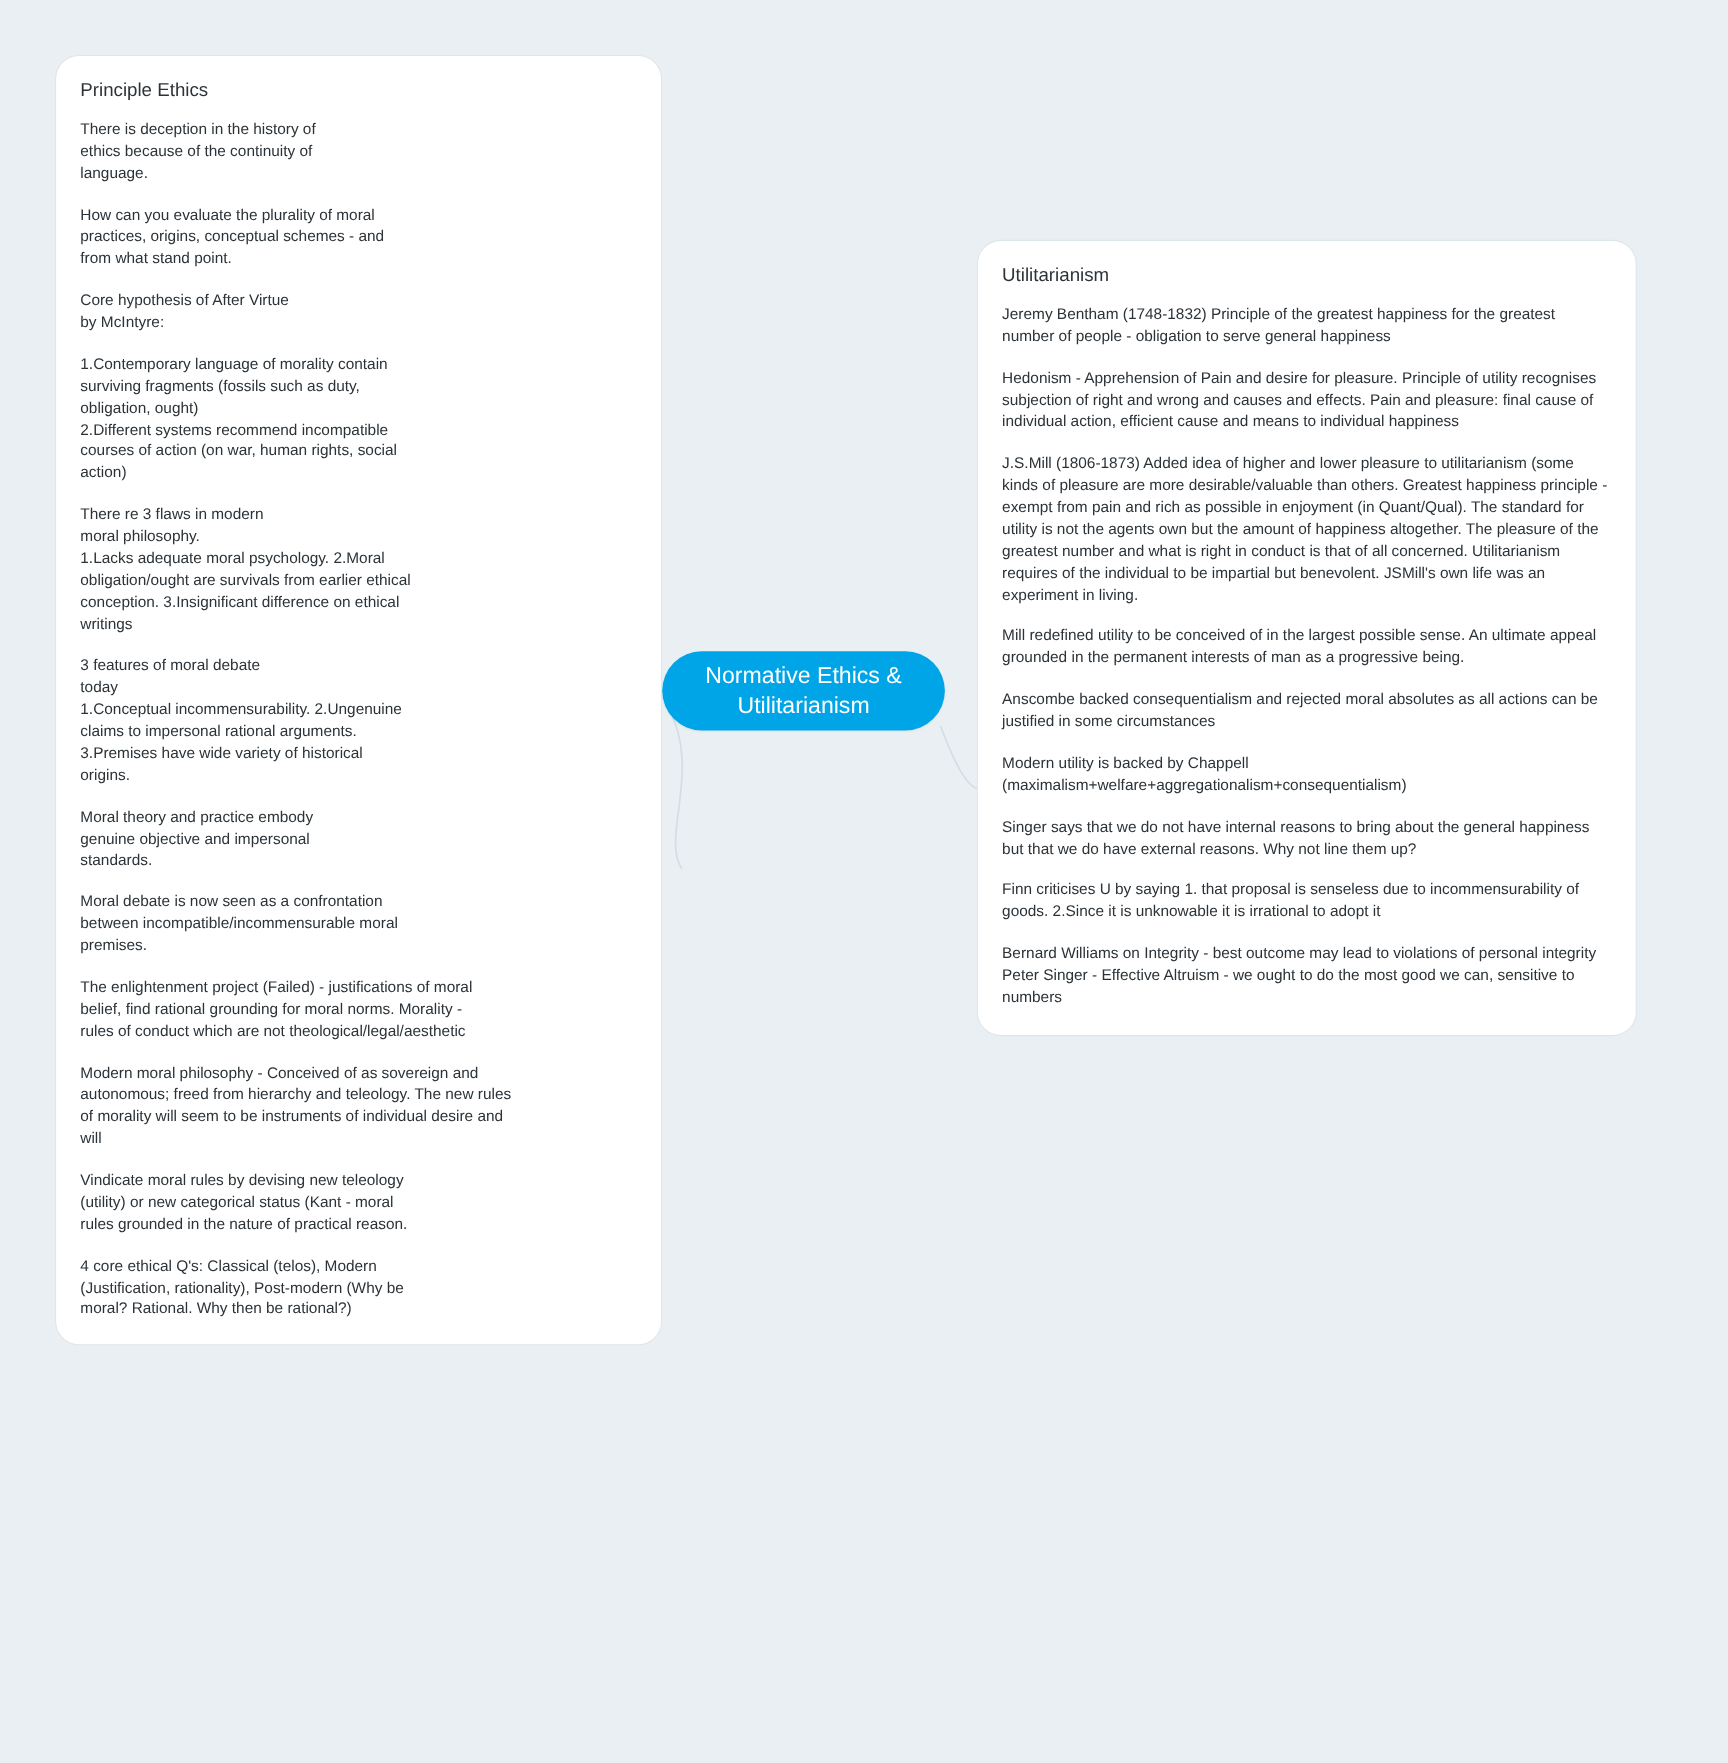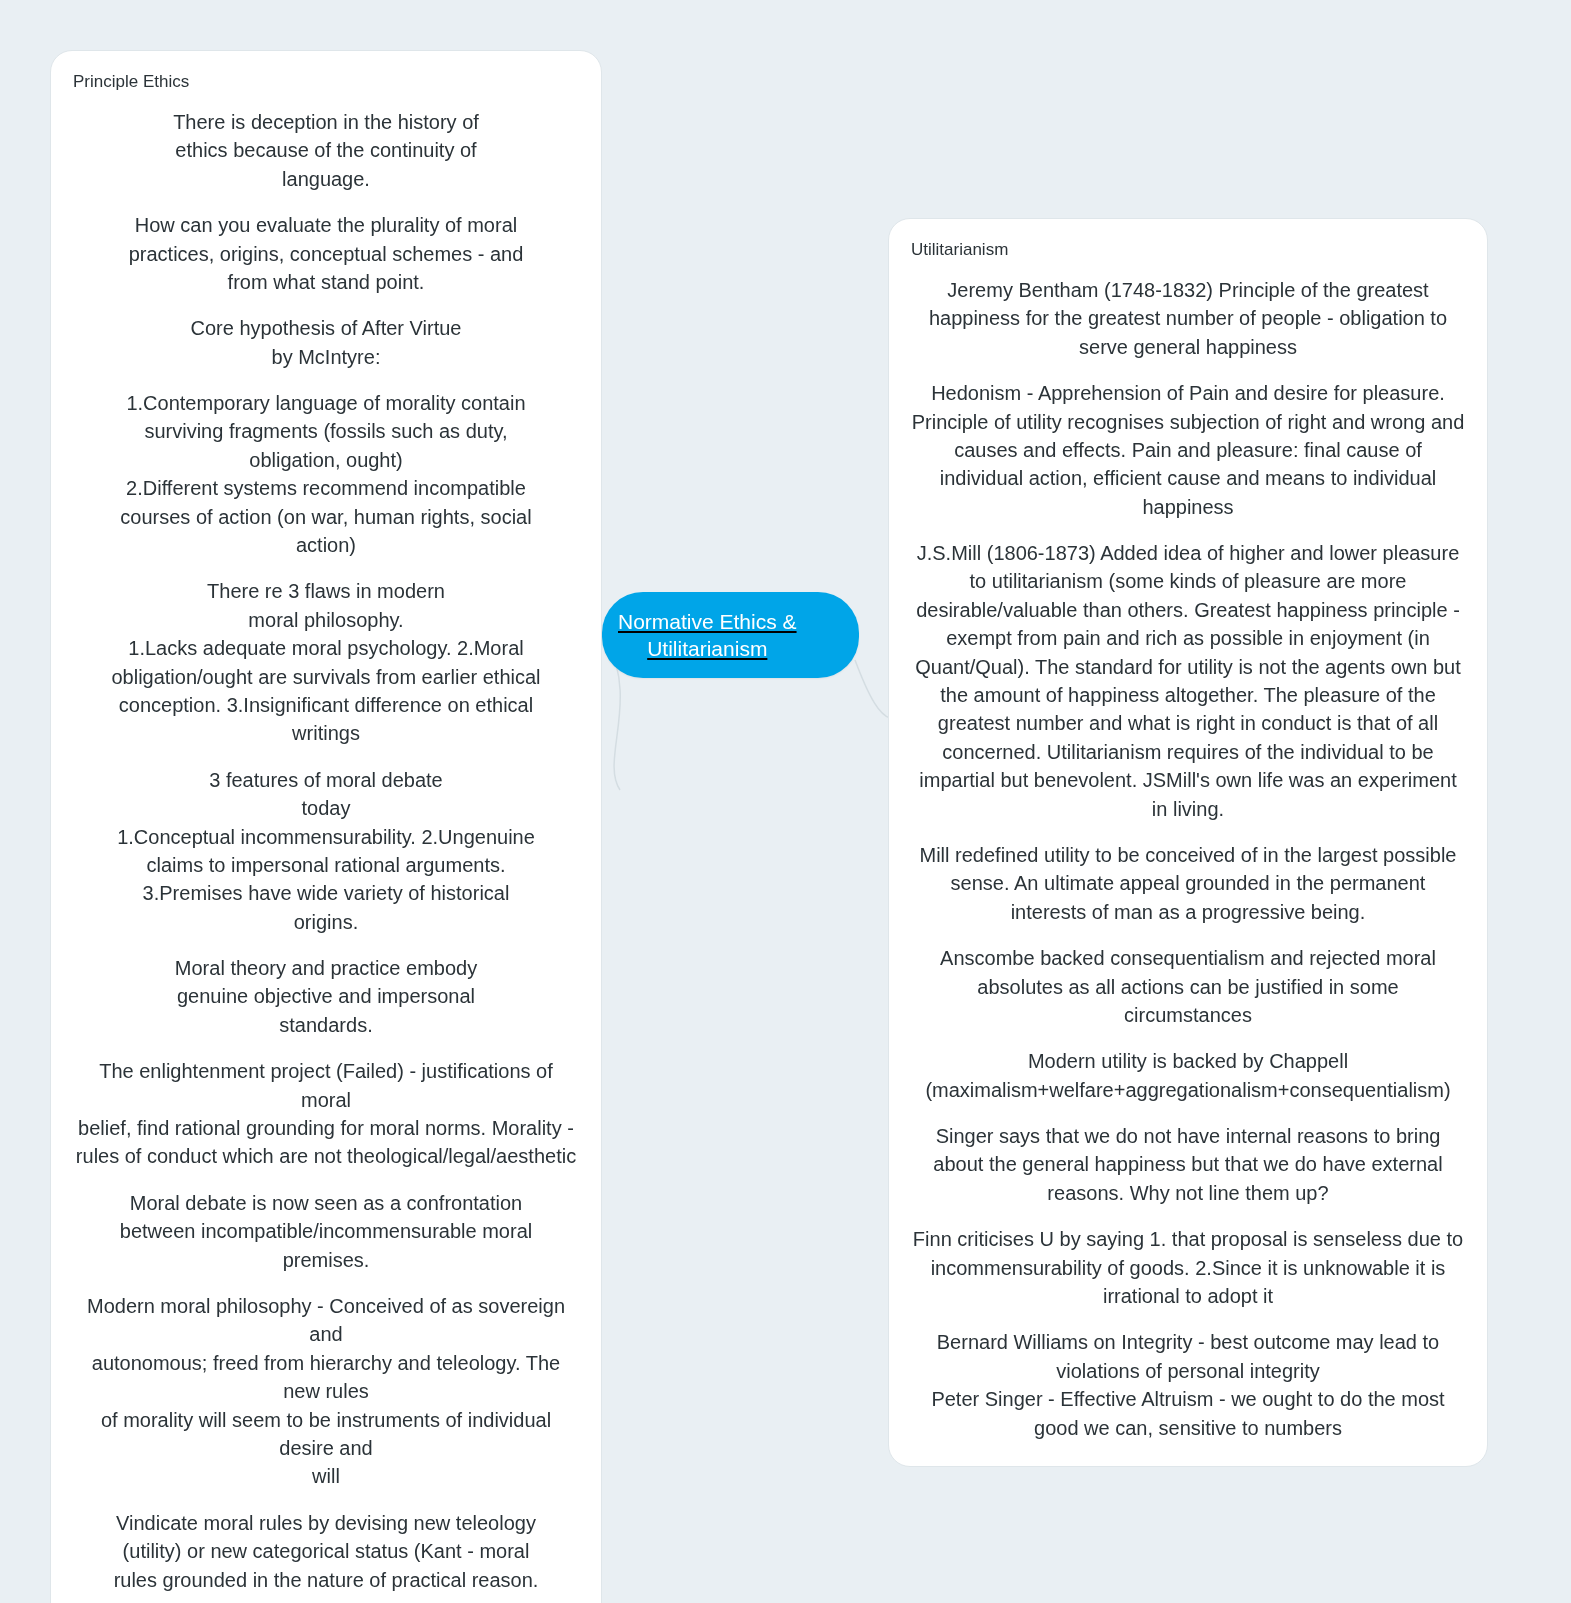--- a/index.html
+++ b/index.html
@@ -33,26 +33,25 @@
     border-radius: 22px;
     box-sizing: border-box;
   }
   .node-title {
     font-size: 17px;
     color: #2b3338;
     line-height: 1.35;
     margin: 0 0 14px 0;
   }
   .para {
-    font-size: 20px;
+    font-size: 14px;
     line-height: 1.42;
     color: #2b3338;
     margin: 0 0 18px 0;
     white-space: pre-line;
-    text-align: center;
   }
   .para:last-child {
     margin-bottom: 0;
   }
   #node-left {
     left: 50px;
     top: 50px;
     width: 552px;
     padding: 20px 22px 22px 22px;
   }
@@ -60,28 +59,28 @@
     left: 888px;
     top: 218px;
     width: 600px;
     padding: 20px 22px 24px 22px;
   }
   #node-center {
     position: absolute;
     left: 602px;
     top: 592px;
     width: 257px;
-    height: 86px;
+    height: 72px;
     background: #00a5e8;
     border-radius: 41px;
     display: flex;
     align-items: center;
+    justify-content: center;
     text-align: center;
     box-shadow: 0 1px 2px rgba(0,0,0,0.06);
-    text-decoration: underline;
   }
   #node-center .center-label {
     color: #ffffff;
     font-size: 21px;
     line-height: 1.3;
     padding: 0 16px;
     white-space: pre-line;
   }
 </style>
 </head>
@@ -118,26 +117,26 @@
 writings</p>
     <p class="para">3 features of moral debate
 today
 1.Conceptual incommensurability. 2.Ungenuine
 claims to impersonal rational arguments.
 3.Premises have wide variety of historical
 origins.</p>
     <p class="para">Moral theory and practice embody
 genuine objective and impersonal
 standards.</p>
+    <p class="para">Moral debate is now seen as a confrontation
+between incompatible/incommensurable moral
+premises.</p>
     <p class="para">The enlightenment project (Failed) - justifications of moral
 belief, find rational grounding for moral norms. Morality -
 rules of conduct which are not theological/legal/aesthetic</p>
-    <p class="para">Moral debate is now seen as a confrontation
-between incompatible/incommensurable moral
-premises.</p>
     <p class="para">Modern moral philosophy - Conceived of as sovereign and
 autonomous; freed from hierarchy and teleology. The new rules
 of morality will seem to be instruments of individual desire and
 will</p>
     <p class="para">Vindicate moral rules by devising new teleology
 (utility) or new categorical status (Kant - moral
 rules grounded in the nature of practical reason.</p>
     <p class="para">4 core ethical Q's: Classical (telos), Modern
 (Justification, rationality), Post-modern (Why be
 moral? Rational. Why then be rational?)</p>

